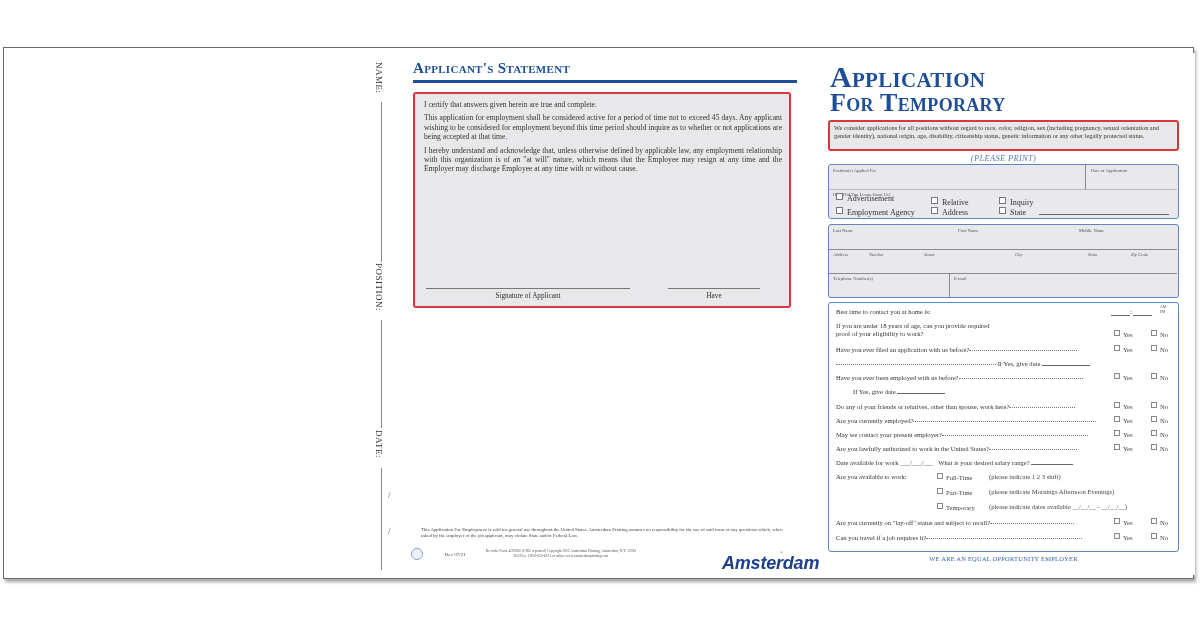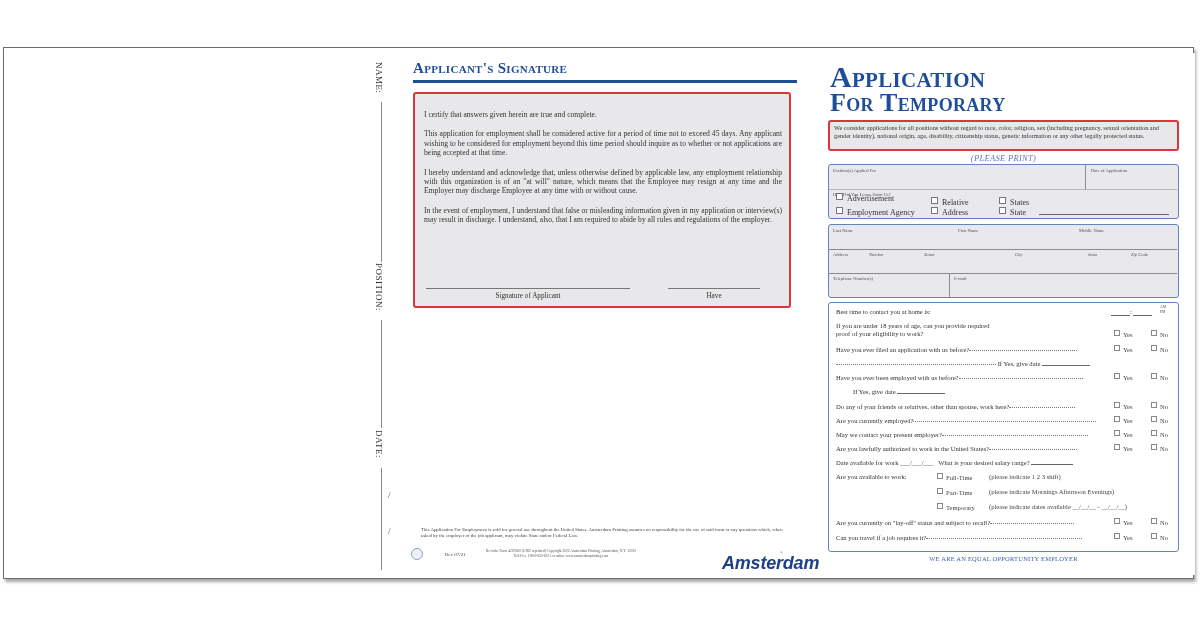--- a/index.html
+++ b/index.html
@@ -10,21 +10,21 @@
   
   .stub { position:absolute; left:362px; top:58px; width:30px; height:512px; }
   .stub-line { position:absolute; left:19px; width:1px; background:#8a8a8a; }
   .stub-label { position:absolute; left:12px; font-size:9px; letter-spacing:0.5px; color:#333; writing-mode:vertical-rl; transform:rotate(0deg); font-family:"Liberation Serif", serif; }
   .stub-slash { position:absolute; left:26px; font-size:9px; color:#555; }
 
   
   .stmt-title { position:absolute; left:413px; top:60px; font-family:"Liberation Serif", serif; font-weight:bold; color:#1f4e99; font-size:15px; letter-spacing:0.3px; font-variant:small-caps; }
   .stmt-rule { position:absolute; left:413px; top:80px; width:384px; height:3px; background:#1f4e99; }
   .stmt-box { position:absolute; left:413px; top:92px; width:378px; height:216px; border:2px solid #d9363e; border-radius:3px; background:#e8e8ea; padding:6px 7px 0 9px; box-sizing:border-box; }
-  .stmt-box p { margin:10px 0 4px 0; font-size:7.6px; line-height:9.4px; text-align:justify; color:#333; }
+  .stmt-box p { margin:0 0 4px 0; font-size:7.6px; line-height:9.4px; text-align:justify; color:#333; }
   .sig-line { position:absolute; top:288px; height:1px; background:#777; }
   .sig-label { position:absolute; top:292px; font-size:7.2px; color:#333; text-align:center; }
 
   .disclaimer { position:absolute; left:421px; top:527px; width:370px; font-size:4.8px; line-height:6px; color:#444; }
   .seal { position:absolute; left:411px; top:548px; width:10px; height:10px; border-radius:50%; border:1px solid #8aa2c2; background:#eef2f8; }
   .rev { position:absolute; left:445px; top:552px; font-size:5px; color:#444; }
   .reorder { position:absolute; left:485px; top:549px; width:152px; font-size:3.6px; line-height:4.6px; color:#555; text-align:center; }
   .brand { position:absolute; left:722px; top:553px; font-family:"Liberation Sans", sans-serif; font-weight:bold; font-style:italic; color:#1f3f8a; font-size:18px; letter-spacing:-0.2px; }
   .brand-tm { position:absolute; left:780px; top:550px; font-size:4px; color:#666; }
 
@@ -61,27 +61,26 @@
   <span class="stub-label" style="top:4px;">NAME:</span>
   <div class="stub-line" style="top:44px;height:160px;"></div>
   <span class="stub-label" style="top:205px;">POSITION:</span>
   <div class="stub-line" style="top:262px;height:108px;"></div>
   <span class="stub-label" style="top:372px;">DATE:</span>
   <div class="stub-line" style="top:410px;height:102px;"></div>
   <span class="stub-slash" style="top:432px;">/</span>
   <span class="stub-slash" style="top:468px;">/</span>
 </div>
 
-<div class="stmt-title">Applicant's Signature</div>
+<div class="stmt-title">Applicant's Statement</div>
 <div class="stmt-rule"></div>
 <div class="stmt-box">
   <p>I certify that answers given herein are true and complete.</p>
   <p>This application for employment shall be considered active for a period of time not to exceed 45 days. Any applicant wishing to be considered for employment beyond this time period should inquire as to whether or not applications are being accepted at that time.</p>
   <p>I hereby understand and acknowledge that, unless otherwise defined by applicable law, any employment relationship with this organization is of an "at will" nature, which means that the Employee may resign at any time and the Employer may discharge Employee at any time with or without cause.</p>
-  <p>In the event of employment, I understand that false or misleading information given in my application or interview(s) may result in discharge. I understand, also, that I am required to abide by all rules and regulations of the employer.</p>
 </div>
 <div class="sig-line" style="left:426px;width:204px;"></div>
 <div class="sig-label" style="left:426px;width:204px;">Signature of Applicant</div>
 <div class="sig-line" style="left:668px;width:92px;"></div>
 <div class="sig-label" style="left:668px;width:92px;">Have</div>
 
 <div class="disclaimer">This Application For Employment is sold for general use throughout the United States. Amsterdam Printing assumes no responsibility for the use of said form or any questions which, when asked by the employer of the job applicant, may violate State and/or Federal Law.</div>
 <div class="seal"></div>
 <div class="rev">Rev 07/21</div>
 <div class="reorder">Re-order Form 4219060 (2/962 reprinted) Copyright 2022 Amsterdam Printing, Amsterdam, N.Y. 12010 Toll Free 1-800-833-6231 or online www.amsterdamprinting.com</div>
@@ -94,21 +93,21 @@
 <div class="please-print">(PLEASE PRINT)</div>
 
 <div class="fbox" style="left:828px;top:164px;width:351px;height:55px;">
   <span class="flabel" style="left:4px;top:3px;">Position(s) Applied For</span>
   <div class="vline" style="left:256px;top:0;height:24px;"></div>
   <span class="flabel" style="left:262px;top:3px;">Date of Application</span>
   <div class="hline" style="left:0;top:24px;width:348px;background:#b8b8b8;"></div>
   <span class="flabel" style="left:4px;top:27px;">How Did You Learn About Us?</span>
   <span class="opt" style="left:7px;top:28px;"><span class="cb"></span><span>Advertisement</span></span>
   <span class="opt" style="left:102px;top:32px;"><span class="cb"></span><span>Relative</span></span>
-  <span class="opt" style="left:170px;top:32px;"><span class="cb"></span><span>States</span></span>
+  <span class="opt" style="left:170px;top:32px;"><span class="cb"></span><span>Inquiry</span></span>
   <span class="opt" style="left:7px;top:42px;"><span class="cb"></span><span>Employment Agency</span></span>
   <span class="opt" style="left:102px;top:42px;"><span class="cb"></span><span>Address</span></span>
   <span class="opt" style="left:170px;top:42px;"><span class="cb"></span><span>State</span></span>
   <span class="blank" style="position:absolute;left:210px;top:43px;width:130px;"></span>
 </div>
 
 <div class="fbox" style="left:828px;top:224px;width:351px;height:74px;">
   <span class="flabel" style="left:4px;top:3px;">Last Name</span>
   <span class="flabel" style="left:129px;top:3px;">First Name</span>
   <span class="flabel" style="left:250px;top:3px;">Middle Name</span>

